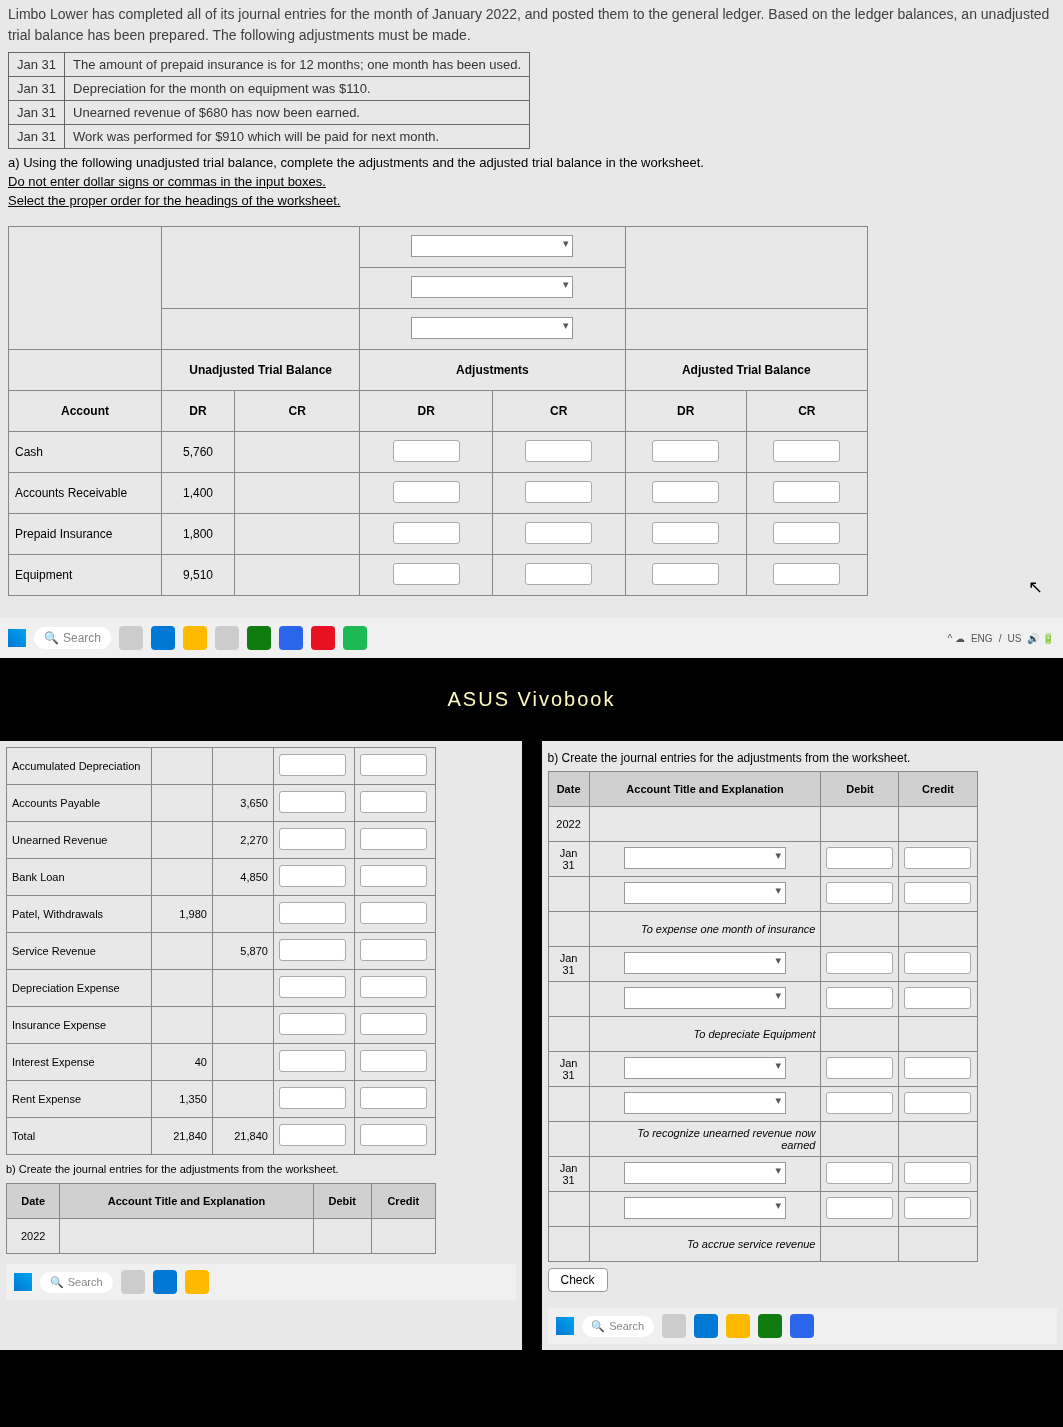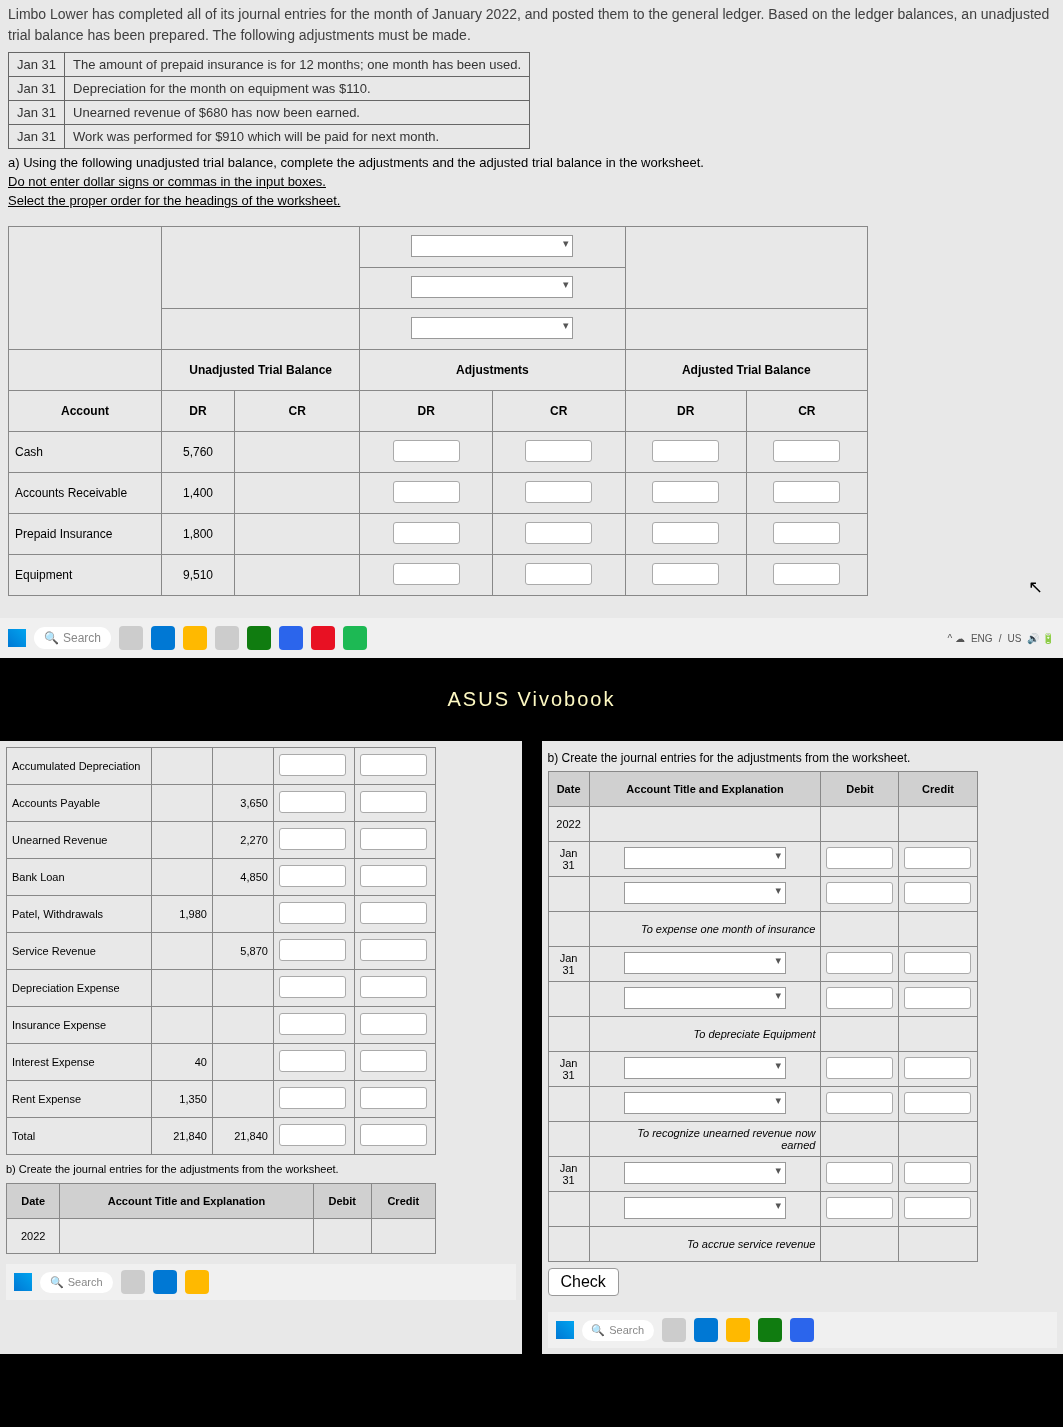--- a/index.html
+++ b/index.html
@@ -28,21 +28,21 @@
 .asus{text-align:center;color:#fef9c3;font-size:20px;padding:30px 0;background:#000;letter-spacing:2px}
 .ws2{border-collapse:collapse;width:430px}
 .ws2 td{border:1px solid #888;padding:5px;font-size:11px;height:26px}
 .ws2 td.l{text-align:left}
 .ws2 td.r{text-align:right;width:50px}
 .je{border-collapse:collapse;width:430px;margin-top:6px}
 .je td,.je th{border:1px solid #888;padding:5px;font-size:11px;height:24px;text-align:center}
 .je th{background:#d0d0d0;font-weight:bold}
 .je td.l{text-align:center}
 .je .ital{font-style:italic;text-align:right;padding-left:40px}
-.btn{display:inline-block;background:#fff;border:1px solid #999;border-radius:4px;padding:4px 12px;font-size:16px;margin:6px 0}
+.btn{display:inline-block;background:#fff;border:1px solid #999;border-radius:4px;padding:4px 12px;font-size:12px;margin:6px 0}
 .sys{margin-left:auto;display:flex;align-items:center;gap:6px;font-size:10px;color:#555}
 .cursor{position:absolute;right:20px;bottom:60px;font-size:18px}
 </style>
 </head>
 <body>
 
 <div class="screen screen1">
   <div class="intro">Limbo Lower has completed all of its journal entries for the month of January 2022, and posted them to the general ledger. Based on the ledger balances, an unadjusted trial balance has been prepared. The following adjustments must be made.</div>
   <table class="adj-table">
     <tbody>

